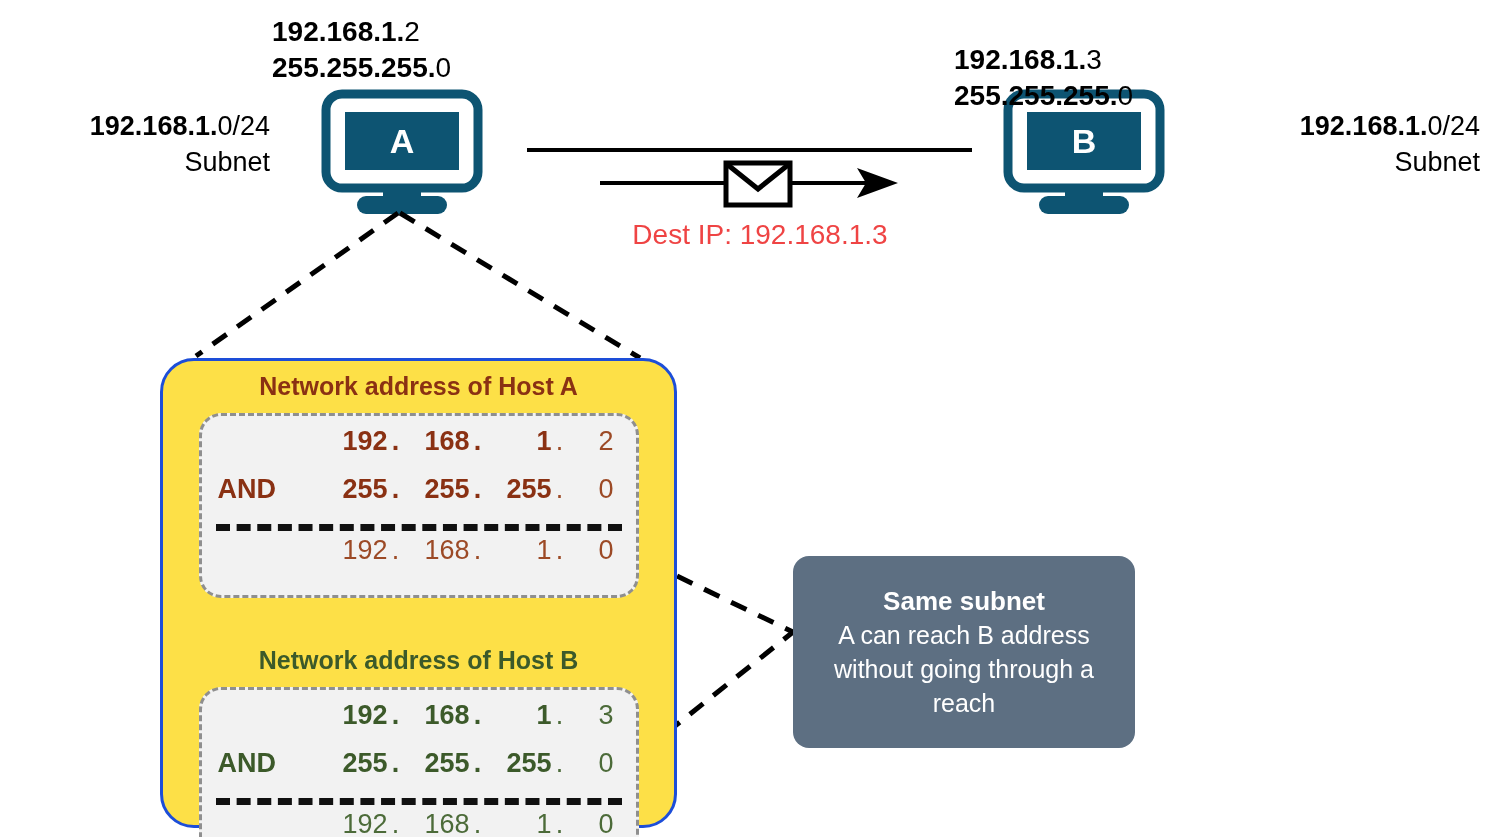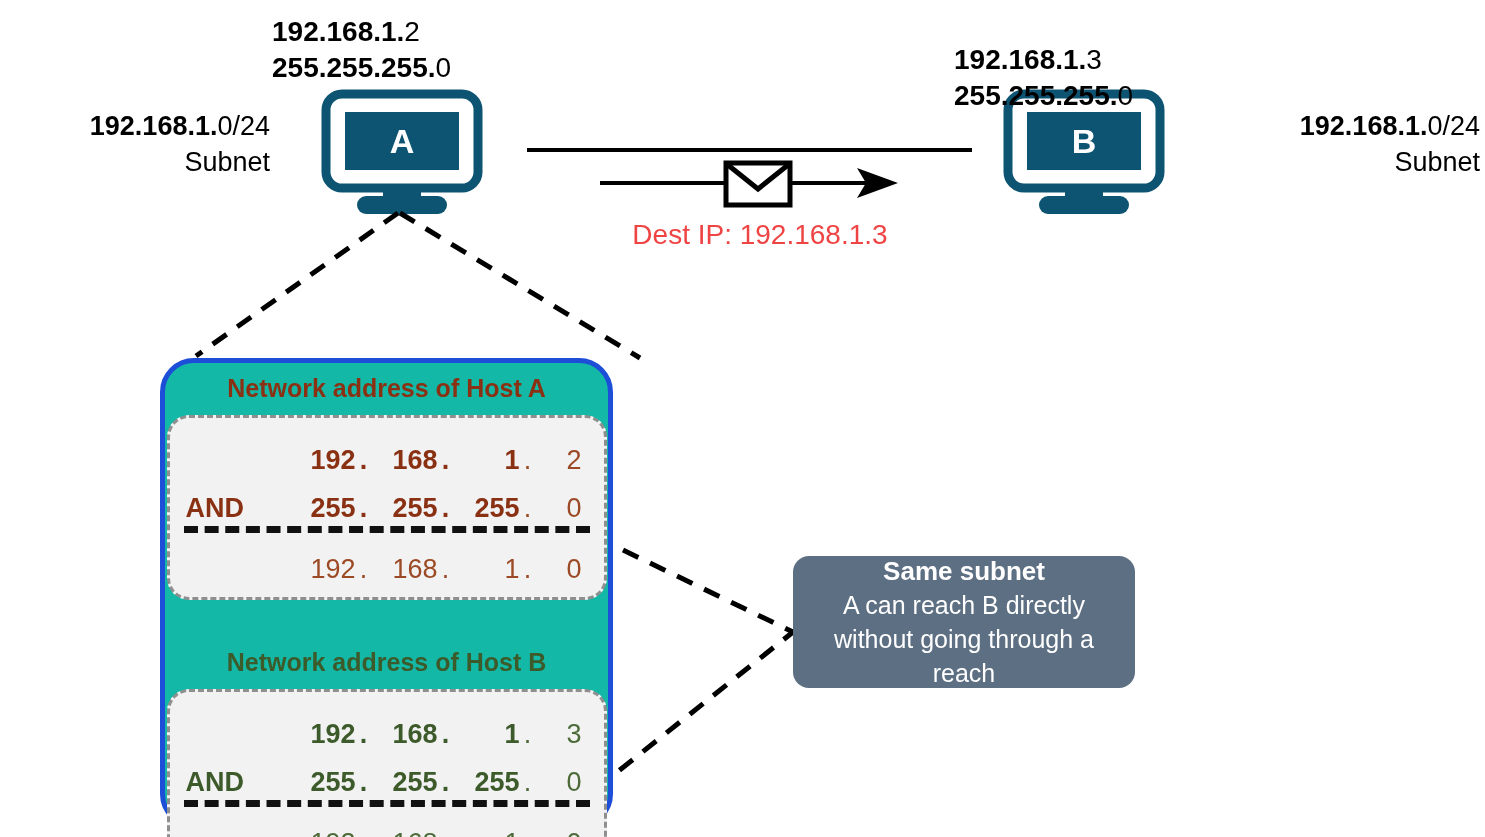--- a/index.html
+++ b/index.html
@@ -56,24 +56,24 @@
     font-size: 28px;
     line-height: 33px;
     color: #ef4444;
     white-space: nowrap;
   }
 
   
   #analysis-panel {
     left: 160px;
     top: 358px;
-    width: 453px;
+    width: 517px;
     height: 470px;
-    background: #14b8a6;
-    border: 5px solid #1d4ed8;
+    background: #fde047;
+    border: 3px solid #1d4ed8;
     border-radius: 34px;
     box-sizing: border-box;
   }
 
   .calc-group { position: absolute; left: 0; width: 100%; }
 
   .calc-title {
     text-align: center;
     font-size: 25px;
     font-weight: bold;
@@ -94,31 +94,30 @@
     padding: 10px 0 12px 0;
   }
 
   .calc-rows {
     position: relative;
     width: 100%;
   }
 
   .row {
     display: flex;
-    align-items: flex-end;
+    align-items: flex-start;
     height: 48px;
     white-space: nowrap;
   }
   .op-cell {
     width: 120px;
     padding-left: 16px;
     box-sizing: border-box;
     font-size: 27px;
     font-weight: bold;
-    margin-top: 8px;
   }
   .oct {
     display: inline-block;
     text-align: right;
     font-size: 27px;
   }
   .oct.w1 { width: 66px; }
   .oct.w2 { width: 66px; }
   .oct.w3 { width: 66px; }
   .oct.w4 { width: 46px; }
@@ -144,21 +143,21 @@
     height: 0;
     margin: 2px 14px 4px 14px;
     border-top: 7px dashed #111111;
   }
 
   
   #callout {
     left: 793px;
     top: 556px;
     width: 342px;
-    height: 132px;
+    height: 192px;
     background: #5d6f82;
     border-radius: 16px;
     box-sizing: border-box;
     display: flex;
     flex-direction: column;
     justify-content: center;
     align-items: center;
     padding: 4px 29px;
   }
   #callout .co-title {
@@ -322,18 +321,18 @@
             <span class="dot reg host-b-lite">.</span>
             <span class="oct w4 reg host-b-lite">0</span>
           </div>
         </div>
       </div>
     </div>
   </div>
 
   <div class="abs" id="callout">
     <div class="co-title">Same subnet</div>
-    <div class="co-body">A can reach B directly</div>
+    <div class="co-body">A can reach B address</div>
     <div class="co-body">without going through a</div>
     <div class="co-body">reach</div>
   </div>
 
 </div>
 
 </body></html>

